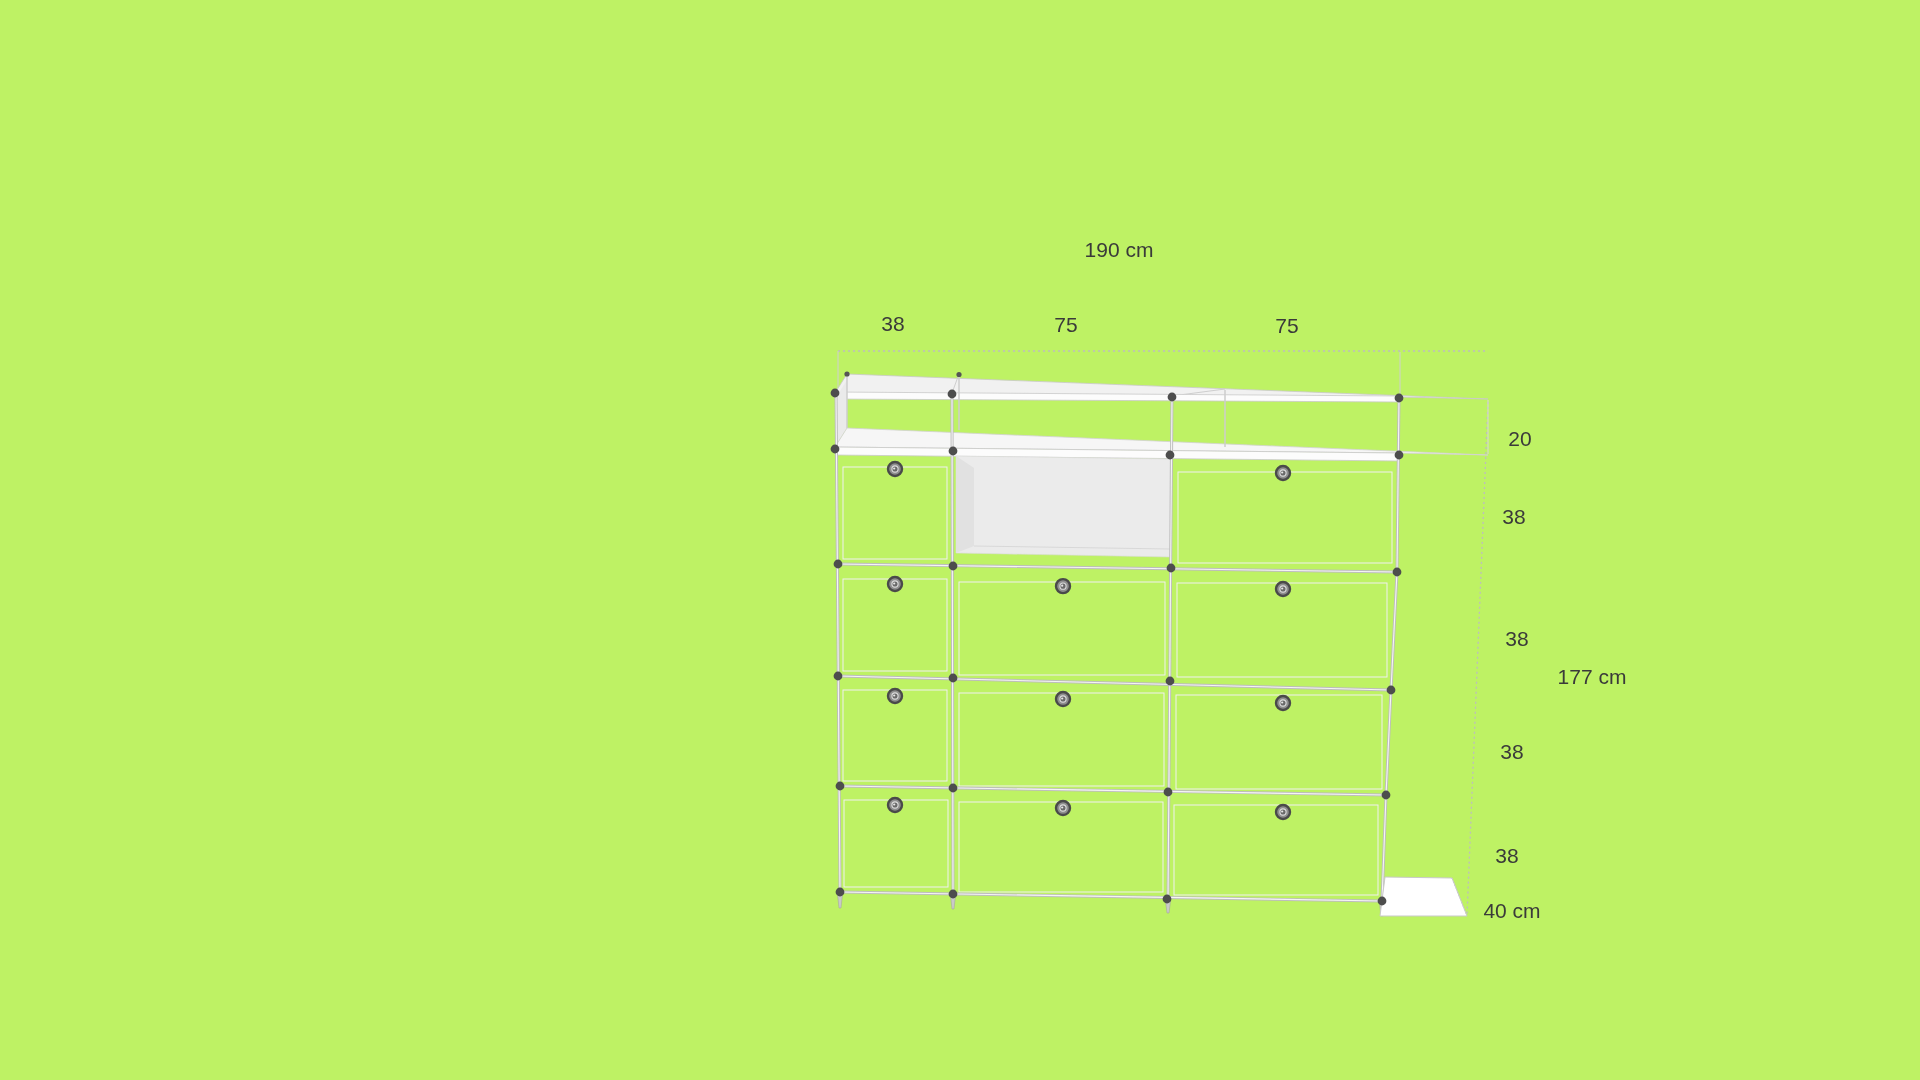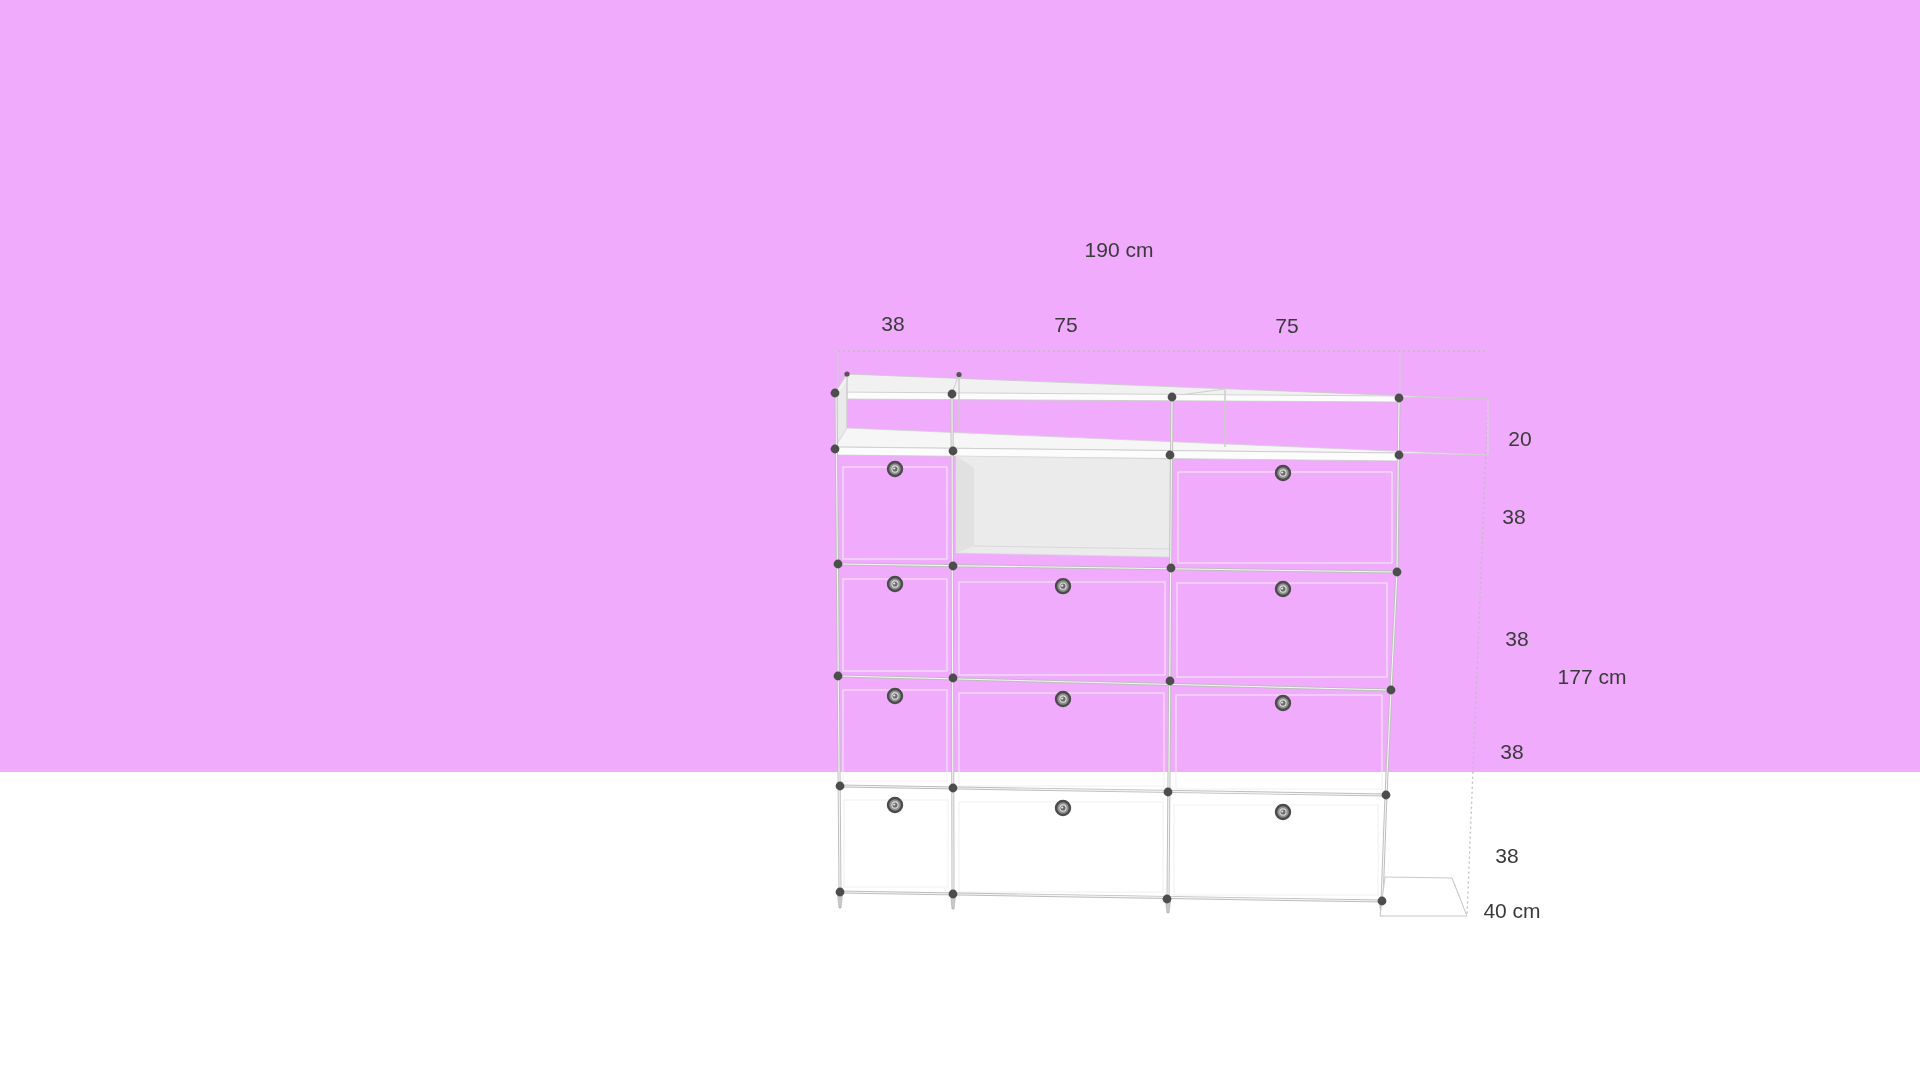--- a/index.html
+++ b/index.html
@@ -7,22 +7,22 @@
     padding: 0;
     background: #ffffff;
     width: 1920px;
     height: 1080px;
     overflow: hidden;
     font-family: "Liberation Sans", sans-serif;
   }
   .stage {
     position: relative;
     width: 1920px;
-    height: 772px;
-    background: #f0abfc;
+    height: 1080px;
+    background: #bef264;
   }
   svg { position: absolute; top: 0; left: 0; }
   text {
     font-family: "Liberation Sans", sans-serif;
     font-size: 21px;
     fill: #3a3a3a;
   }
   .frame  { stroke: #bdbdbd; stroke-width: 3;   fill: none; stroke-linecap: round; }
   .frameH { stroke: #f5f5f5; stroke-width: 1.1; fill: none; stroke-linecap: round; }
   .thin   { stroke: #c9c9c9; stroke-width: 0.9; fill: none; }

